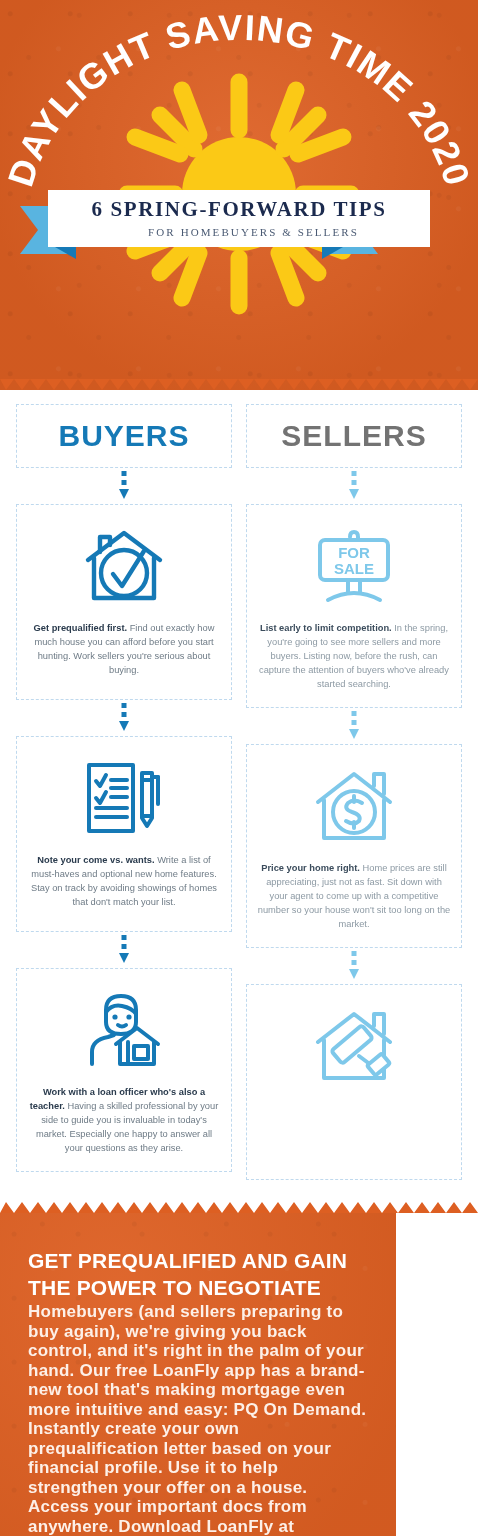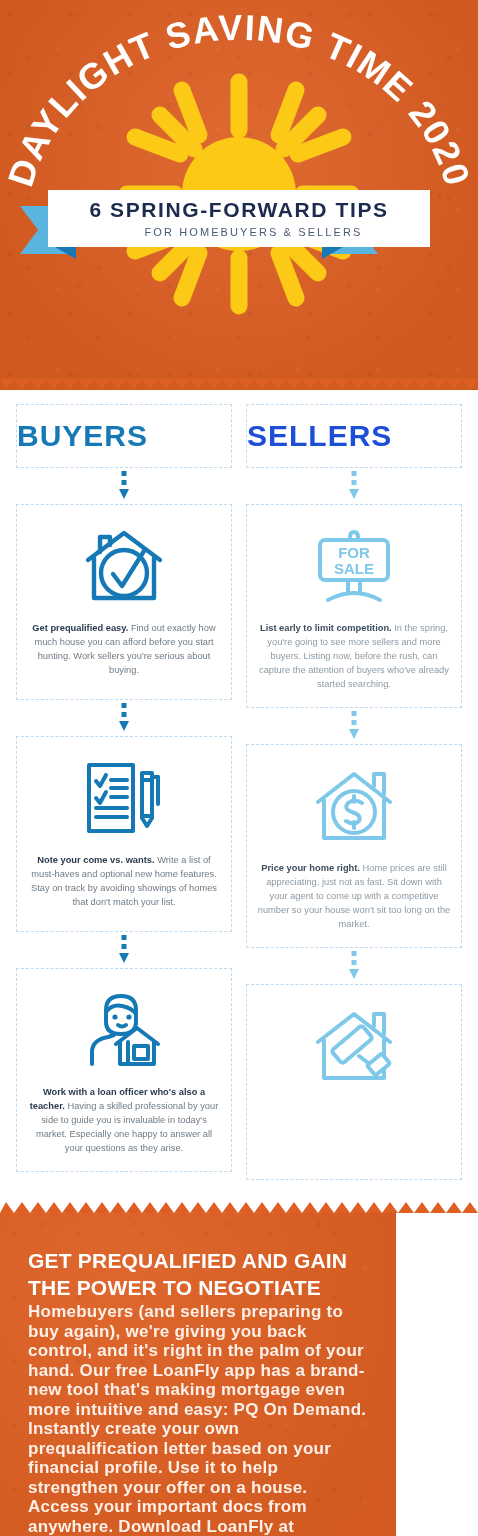--- a/index.html
+++ b/index.html
@@ -30,21 +30,21 @@
       radial-gradient(circle at 88% 17%, rgba(0,0,0,0.04) 0 2px, transparent 3px);
     background-size: 60px 60px, 80px 80px, 70px 70px, 90px 90px;
     pointer-events: none;
   }
   .sun-wrap { position: absolute; left: 0; top: 46px; width: 478px; height: 320px; }
   .arc-title { position: absolute; left: 0; top: 8px; width: 478px; height: 180px; }
   .arc-title text { font-family: "Liberation Sans", sans-serif; }
 
   
   .banner-zone {
-    position: absolute; left: 0; top: 186px; width: 398px; height: 72px;
+    position: absolute; left: 0; top: 186px; width: 398px; height: 72px; font-family: Liberation Serif, serif;
   }
   .ribbon-tail {
     position: absolute; top: 20px; width: 56px; height: 48px;
     background: #59b4e0;
   }
   .ribbon-tail.left { left: 20px; clip-path: polygon(0 0, 100% 0, 100% 100%, 0 100%, 18px 50%); }
   .ribbon-tail.right { right: 20px; clip-path: polygon(0 0, 100% 0, calc(100% - 18px) 50%, 100% 100%, 0 100%); }
   .ribbon-fold {
     position: absolute; top: 57px; width: 28px; height: 16px; background: #1579b6;
   }
@@ -101,28 +101,28 @@
   .tips {
     position: relative; width: 478px; background: #fff;
     padding: 14px 16px 22px 16px;
     display: flex; gap: 14px;
   }
   .col { flex: 1 1 0; display: flex; flex-direction: column; }
 
   .col-head {
     border: 1px dashed #bfd9ee;
     height: 64px;
-    display: flex; align-items: center; justify-content: flex-start;
+    display: flex; align-items: center; justify-content: center;
   }
   .col-head-text {
     font-size: 30px; font-weight: bold; letter-spacing: 1px;
     line-height: 1;
   }
   .col.buyers .col-head-text { color: #1579b6; }
-  .col.sellers .col-head-text { color: #1d4ed8; }
+  .col.sellers .col-head-text { color: #737373; }
 
   .connector {
     height: 36px; display: flex; align-items: center; justify-content: center;
   }
   .connector svg { display: block; }
 
   .card {
     border: 1px dashed #bfd9ee;
     padding: 18px 10px 16px 10px;
     display: flex; flex-direction: column; align-items: center;
@@ -269,21 +269,21 @@
         <div class="card-icon">
           <svg width="80" height="76" viewBox="0 0 80 76" fill="none" stroke="#1579b6" stroke-width="4.4" stroke-linecap="round" stroke-linejoin="round">
             <path d="M4 32 L40 5 L76 32"></path>
             <path d="M10 30 L10 70 L70 70 L70 30"></path>
             <path d="M16 24 L16 9 L26 9 L26 17"></path>
             <circle cx="40" cy="45" r="23" fill="#ffffff"></circle>
             <path d="M29 46 L38 58 L60 23"></path>
           </svg>
         </div>
         <div class="card-text">
-          <b>Get prequalified easy.</b><span> Find out exactly how much house you can afford before you start hunting. Work sellers you're serious about buying.</span>
+          <b>Get prequalified first.</b><span> Find out exactly how much house you can afford before you start hunting. Work sellers you're serious about buying.</span>
         </div>
       </div>
 
       <div class="connector">
         <svg width="10" height="30" viewBox="0 0 10 30">
           <rect x="2.5" y="0" width="5" height="5" fill="#1579b6"></rect>
           <rect x="2.5" y="9" width="5" height="5" fill="#1579b6"></rect>
           <path d="M0 18 L10 18 L5 28 Z" fill="#1579b6"></path>
         </svg>
       </div>

